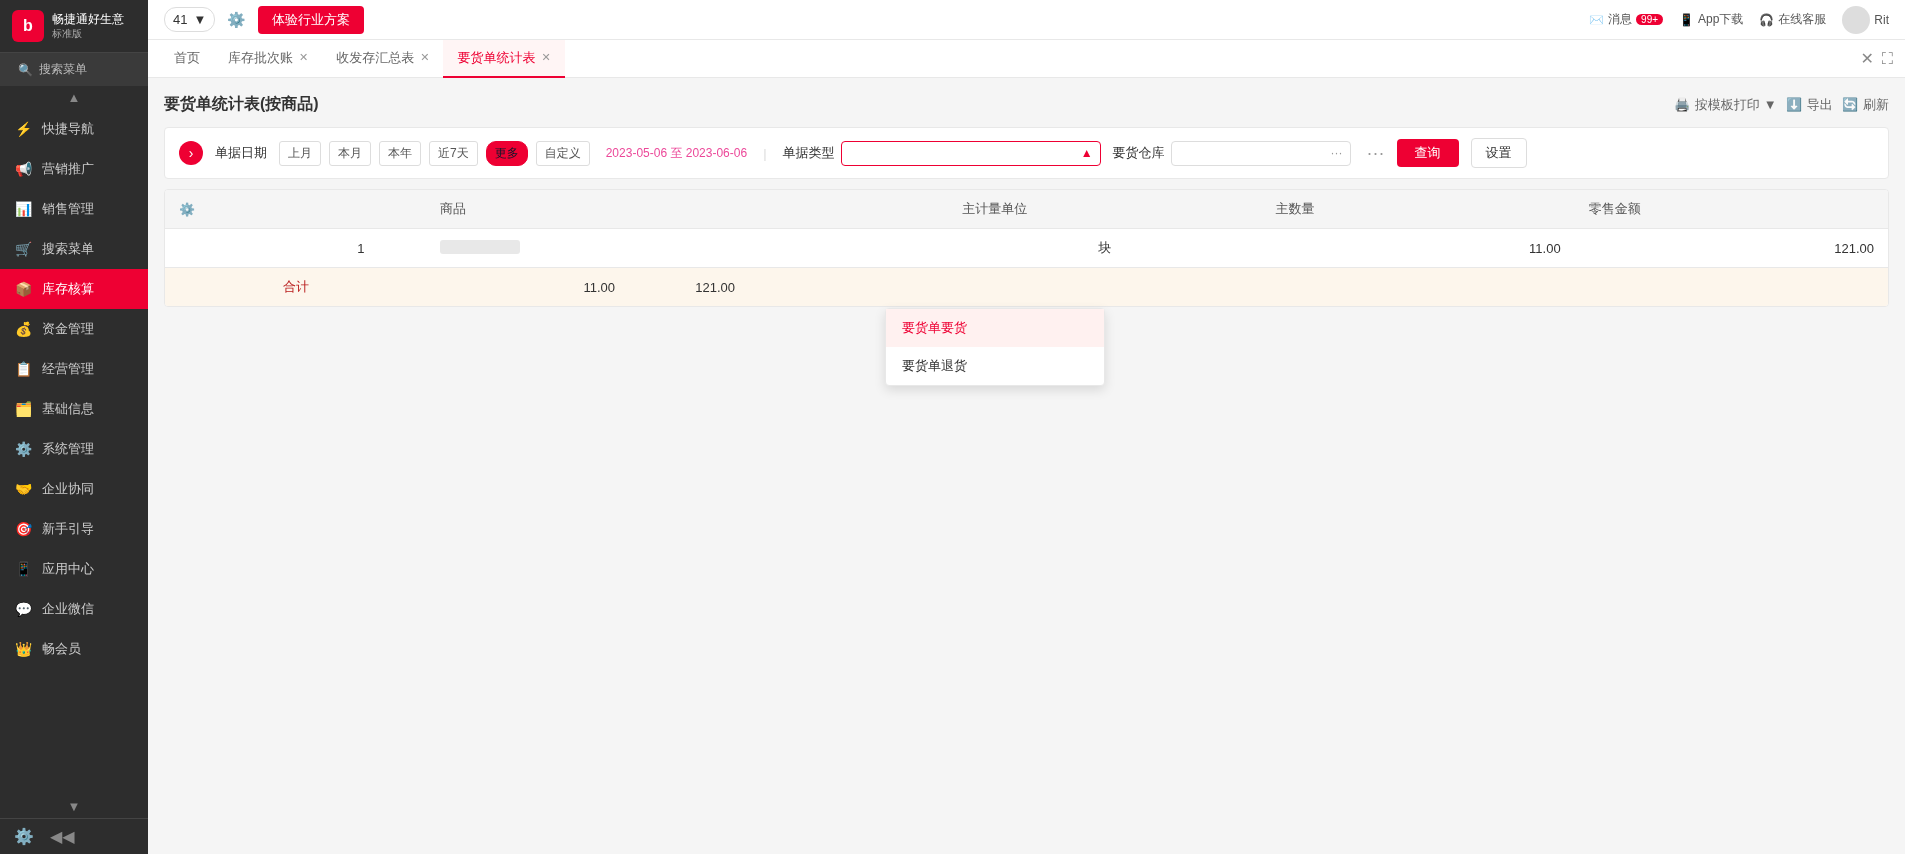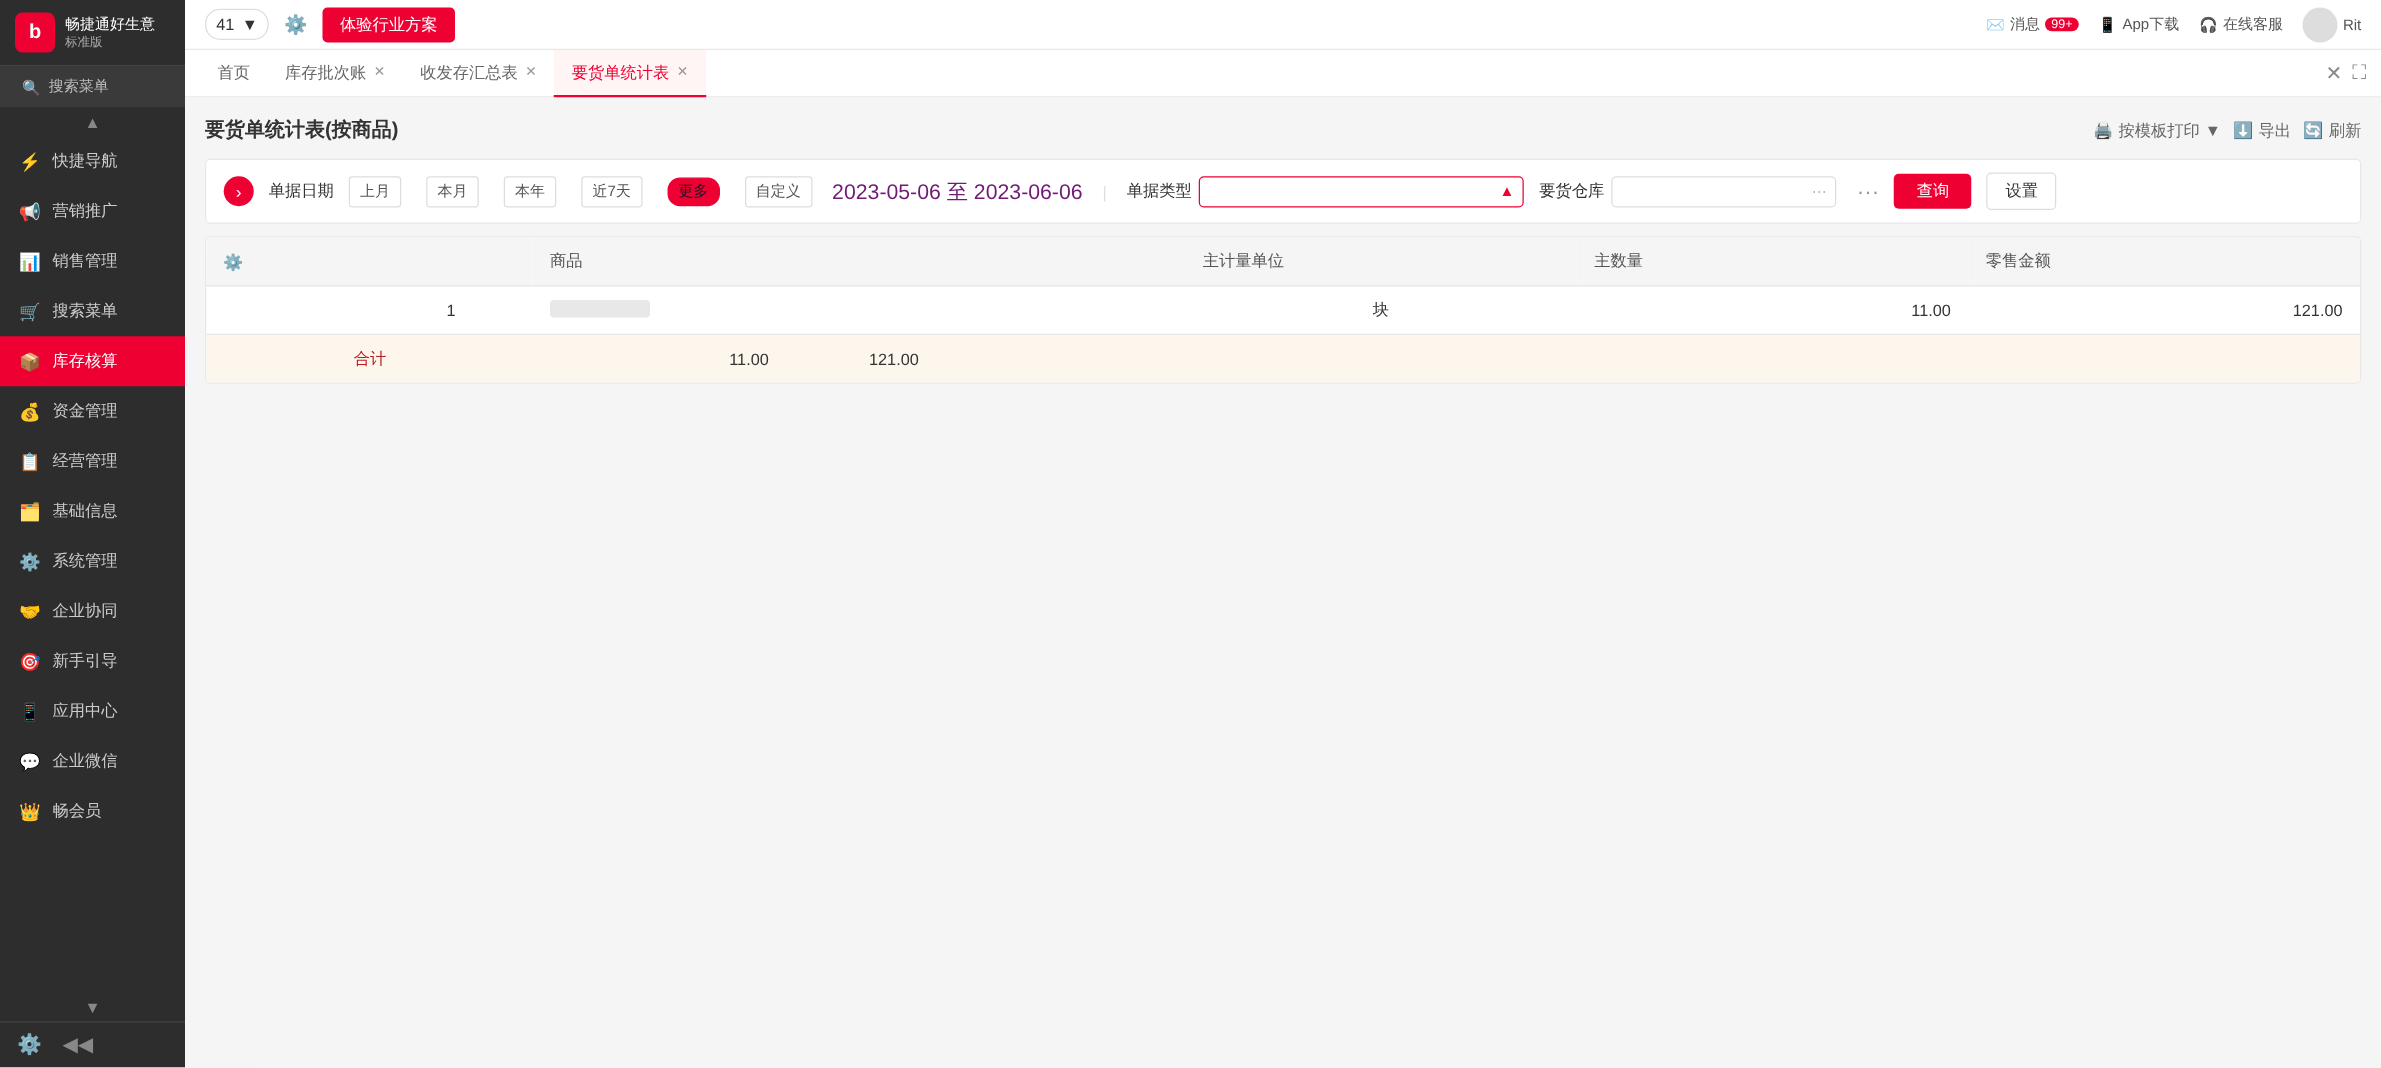--- a/index.html
+++ b/index.html
@@ -149,24 +149,24 @@
     }
     .filter-expand-btn {
       width: 24px; height: 24px;
       background: #e03; color: #fff;
       border-radius: 50%;
       display: flex; align-items: center; justify-content: center;
       cursor: pointer; font-size: 14px;
       flex-shrink: 0;
     }
     .filter-label { font-size: 13px; color: #333; white-space: nowrap; }
-    .date-btns { display: flex; align-items: center; gap: 20px; }
+    .date-btns { display: flex; gap: 8px; }
     .date-btn { padding: 3px 8px; border: 1px solid #ddd; border-radius: 3px; cursor: pointer; font-size: 12px; color: #555; background: #fff; }
     .date-btn.active-more { background: #e03; color: #0f172a; border-color: #e03; border-radius: 10px; padding: 2px 8px; }
-    .date-range { font-size: 17px; color: #701a75; margin-left: 4px; }
+    .date-range { font-size: 12px; color: #ec4899; margin-left: 4px; }
     .filter-field { display: flex; align-items: center; gap: 6px; }
     .filter-field-label { font-size: 13px; color: #333; white-space: nowrap; }
     .filter-input-wrap {
       position: relative;
       display: flex; align-items: center;
     }
     .filter-input {
       border: 1px solid #e03;
       border-radius: 4px;
       padding: 4px 28px 4px 8px;
@@ -448,20 +448,24 @@
         <div style="position:relative; display:flex; align-items:center;">
           <input class="filter-warehouse-input" type="text" value="" style="">
           <span style="position:absolute;right:8px;color:#999;font-size:12px;">···</span>
         </div>
       </div>
 
       <span class="filter-more-btn">···</span>
       <button class="query-btn">查询</button>
       <button class="settings-btn">设置</button>
 
+      <div class="dropdown-popup">
+        <div class="dropdown-item selected">要货单要货</div>
+        <div class="dropdown-item">要货单退货</div>
+      </div>
     </div>
 
     <div class="data-table">
       <table class="table-inner">
         <thead>
           <tr>
             <th class="th-settings col-index">
               <span>⚙️</span>
             </th>
             <th class="col-index"></th>

